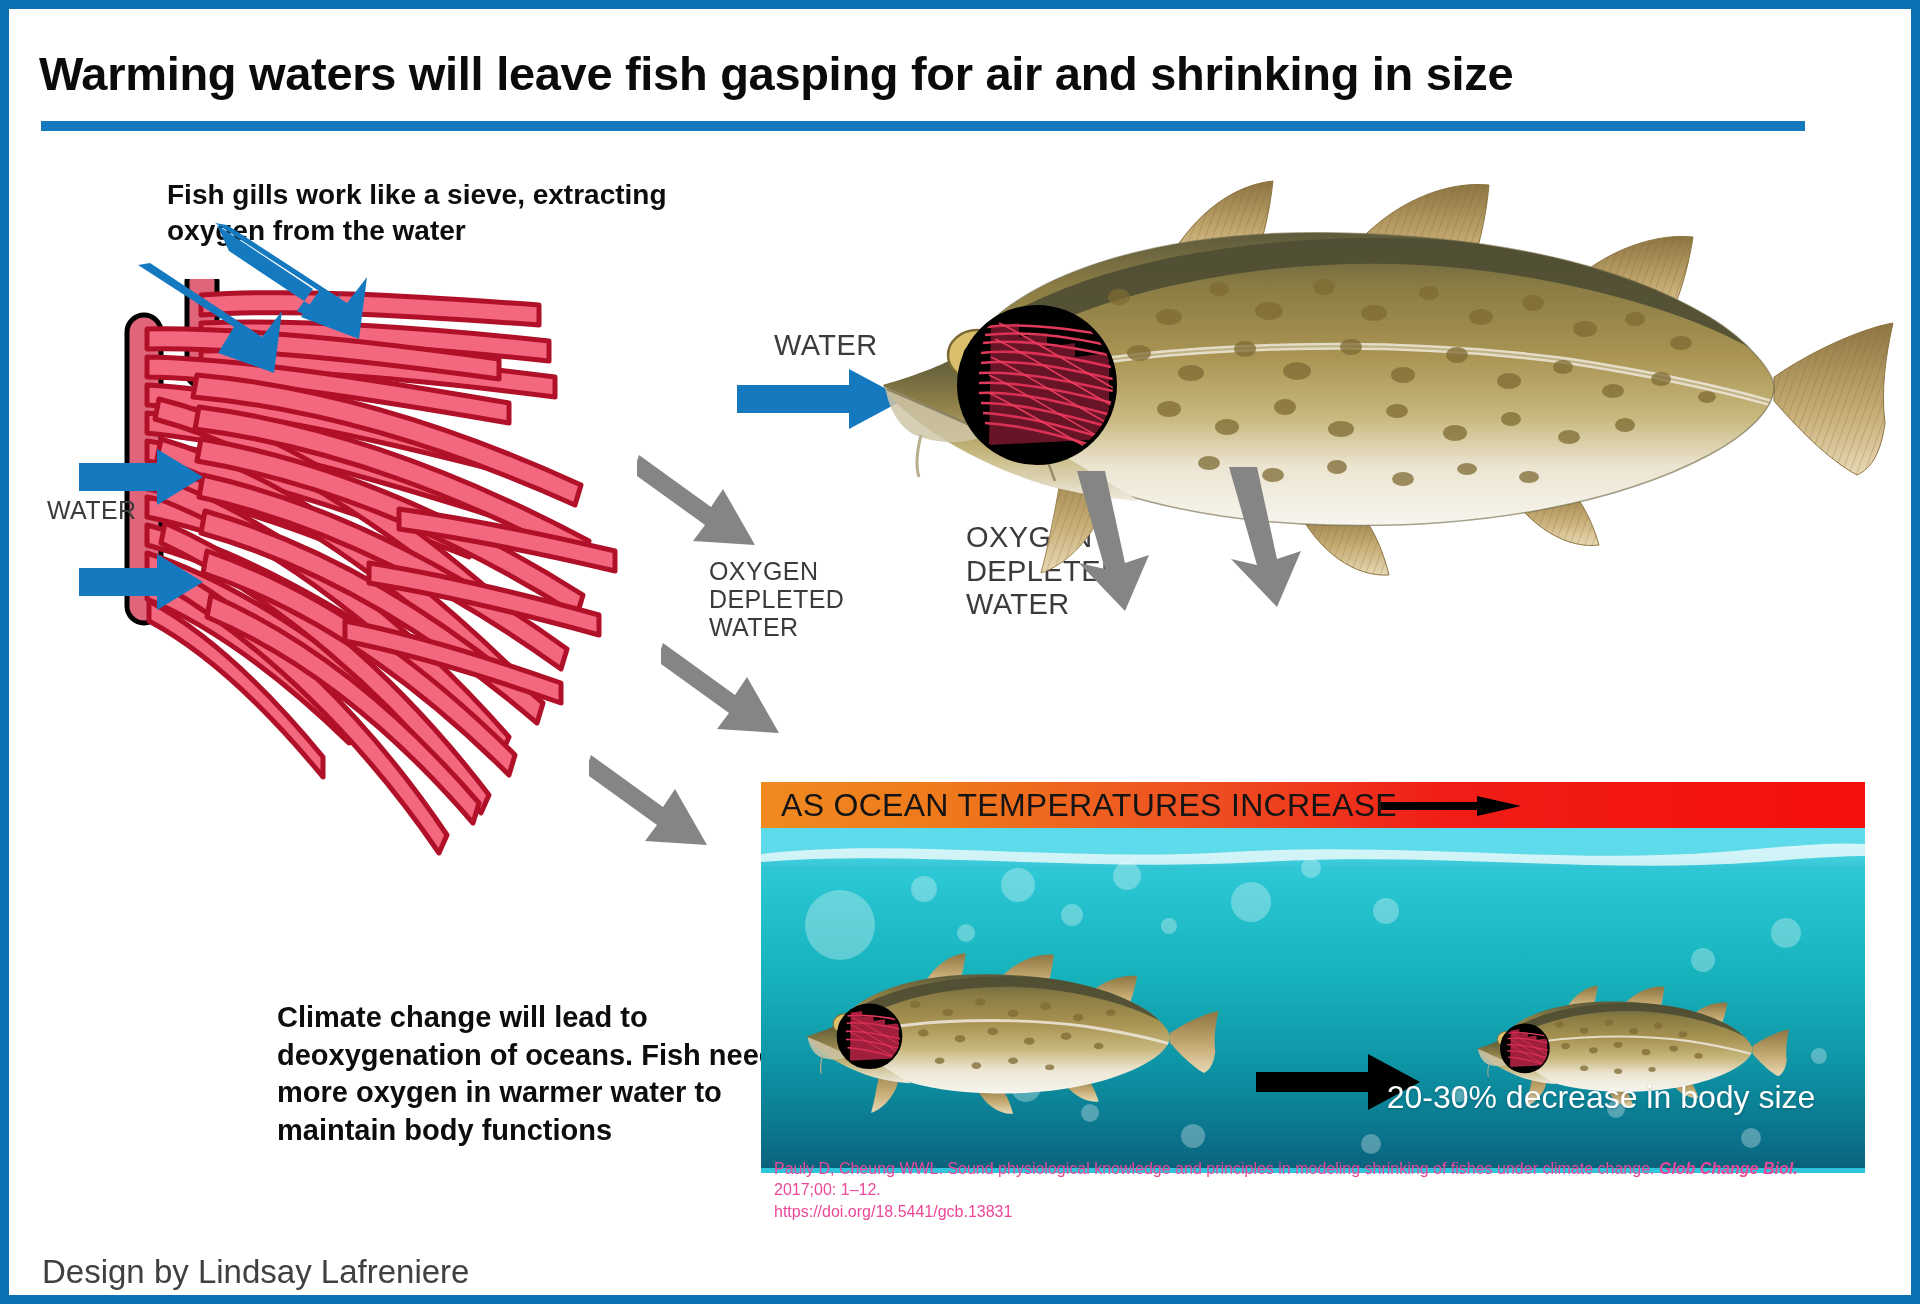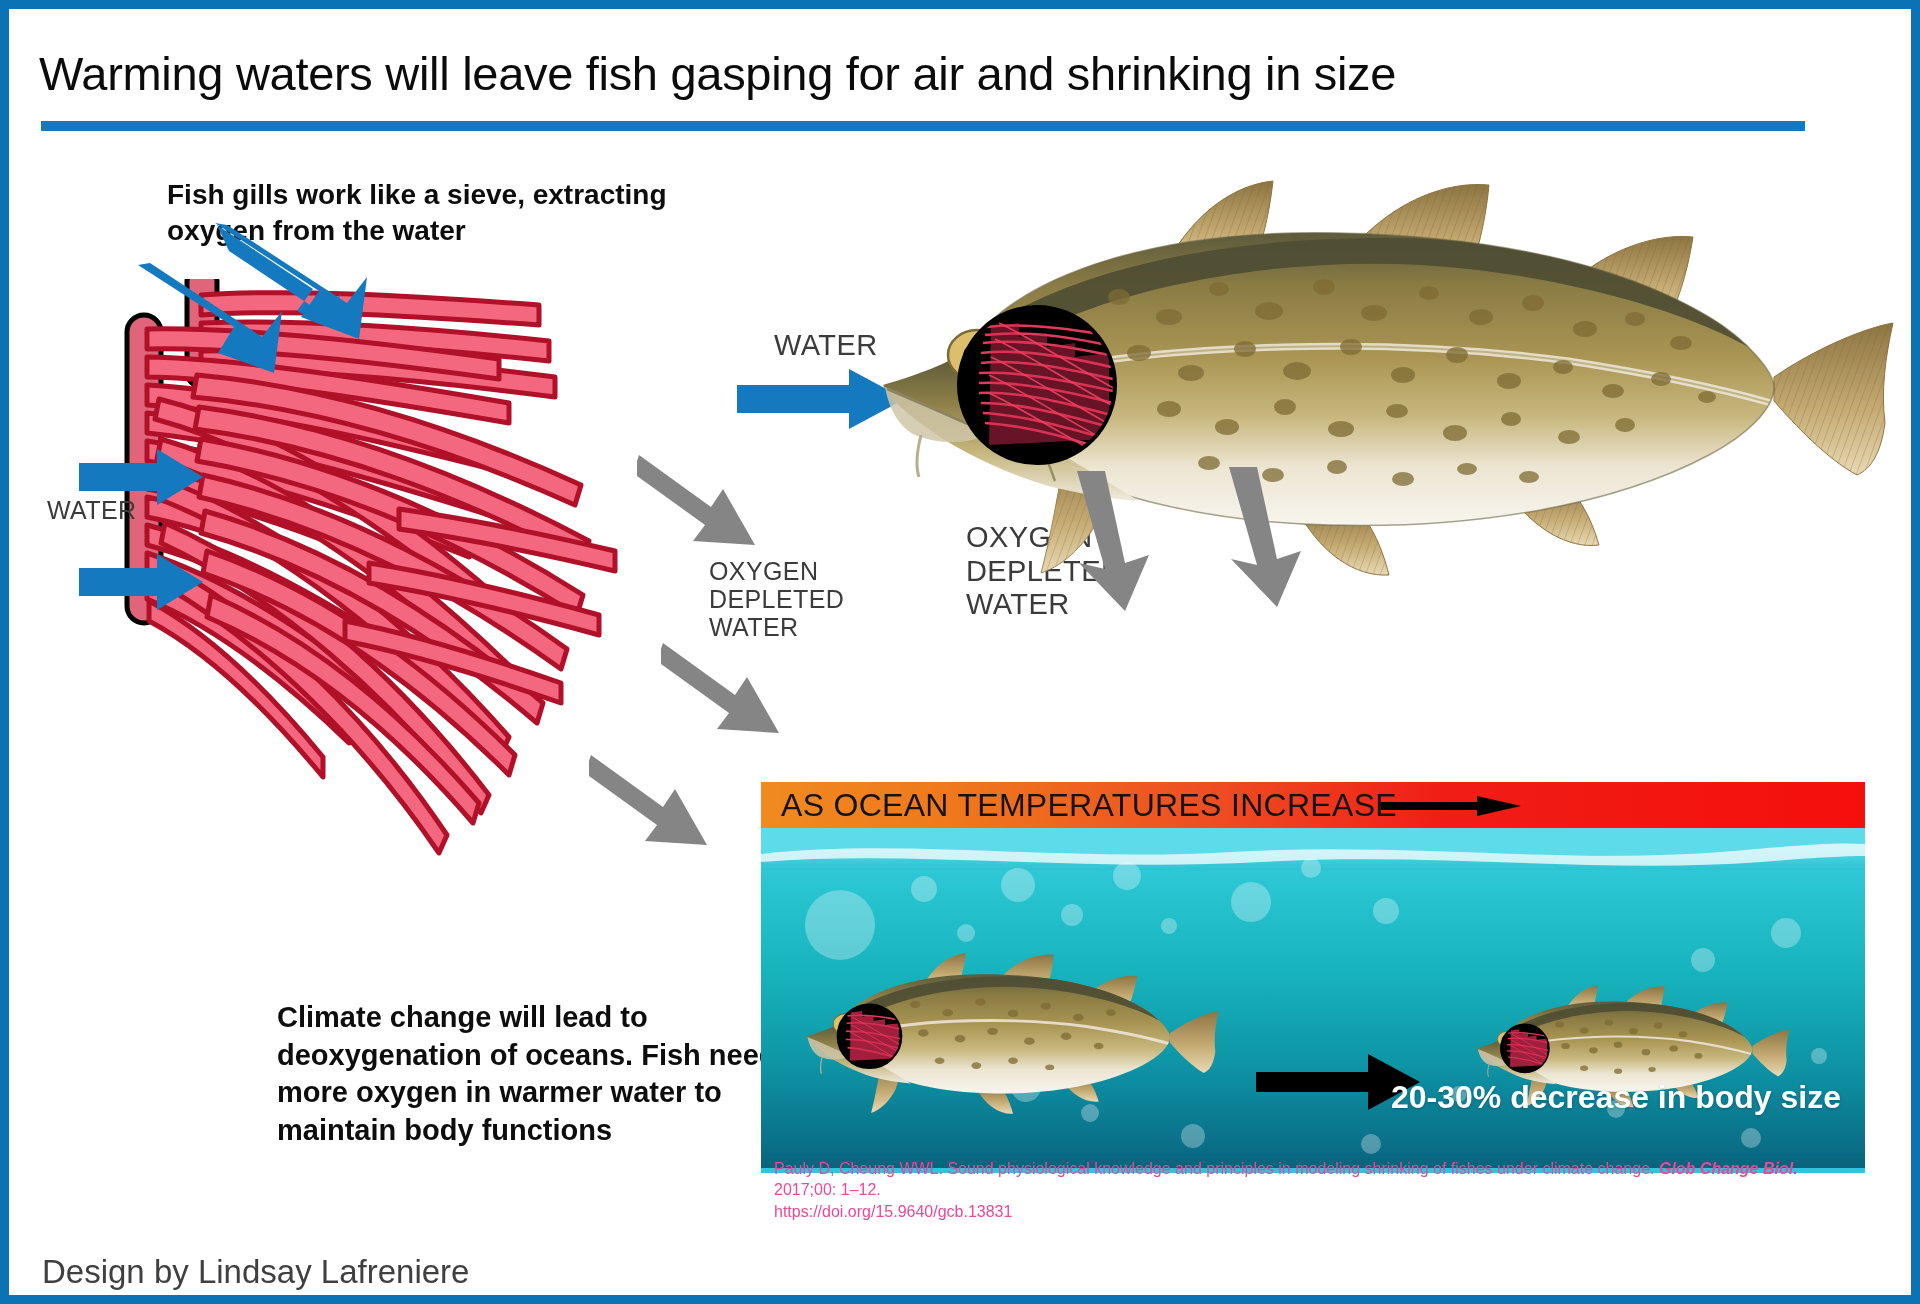--- a/index.html
+++ b/index.html
@@ -1,21 +1,21 @@
 <!DOCTYPE html>
 <html><head>
 <meta charset="utf-8">
 <style>
   html,body{margin:0;padding:0;background:#ffffff;}
   body{width:1920px;height:1304px;font-family:"Liberation Sans",sans-serif;overflow:hidden;}
   #root{position:relative;width:1920px;height:1304px;background:#ffffff;box-sizing:border-box;border:9px solid #0b72b5;}
   .abs{position:absolute;}
 
   
-  #title{left:30px;top:40px;width:1810px;font-size:47px;font-weight:normal;color:#0b0b0b;
+  #title{left:30px;top:40px;width:1810px;font-size:47px;font-weight:bold;color:#0b0b0b;
          letter-spacing:-0.3px;line-height:1.05;font-family:"Liberation Sans",sans-serif;}
   #title-rule{left:32px;top:112px;width:1764px;height:10px;background:#1479bf;}
 
   
   #note-gills{left:158px;top:168px;width:500px;font-size:28px;font-weight:bold;line-height:1.30;color:#0d0d0d;}
 
   
   .label{color:#3b3b3b;font-size:25px;line-height:1.12;letter-spacing:.4px;font-family:"Liberation Sans",sans-serif;}
 
   #lbl-water-left{left:38px;top:487px;}
@@ -44,22 +44,22 @@
      background:linear-gradient(90deg,#f08a20 0%,#ef7a1c 16%,#ee4b22 42%,#f01d16 62%,#f50f0b 100%);}
   #temp-banner-text{position:absolute;left:20px;top:5px;font-size:32px;color:#141414;letter-spacing:.3px;
      font-family:"Liberation Sans",sans-serif;white-space:nowrap;}
   #temp-arrow{position:absolute;left:620px;top:14px;width:140px;height:20px;}
   #sea{position:absolute;left:0;top:46px;width:100%;height:345px;
      background:linear-gradient(180deg,#3ecfe0 0%,#26c3cf 20%,#17b3bd 42%,#0e95a6 68%,#0a6f88 92%,#0a5f78 100%);}
   #surface-band{position:absolute;left:0;top:0;width:100%;height:42px;
      background:linear-gradient(180deg,#3fcfe2 0%,#56d9e8 45%,#2ec3d2 100%);}
   .bubble{position:absolute;border-radius:50%;background:rgba(255,255,255,.30);}
   #panel-bottom-edge{position:absolute;left:0;bottom:0;width:100%;height:5px;background:#2fc6dc;}
-  #decrease-text{position:absolute;left:600px;top:250px;width:480px;text-align:right;color:#ffffff;
-     font-size:32px;font-weight:bold;line-height:1.22;text-shadow:0 1px 3px rgba(0,0,0,.25);}
+  #decrease-text{position:absolute;left:600px;top:250px;width:480px;text-align:center;color:#ffffff;
+     font-size:32px;font-weight:normal;line-height:1.22;text-shadow:0 1px 3px rgba(0,0,0,.25);}
   #mid-arrow{position:absolute;left:495px;top:224px;width:165px;height:60px;}
 
   
   #citation{left:765px;top:1149px;width:1090px;font-size:16px;line-height:1.34;color:#ec4899;}
   #citation i{font-style:italic;font-weight:bold;}
 </style>
 </head>
 <body>
 
 <div id="root">
@@ -534,18 +534,18 @@
         </g>
       </svg>
 
       <div id="decrease-text">20-30% decrease in body size</div>
     </div>
     <div id="panel-bottom-edge"></div>
   </div>
 
   <div class="abs" id="citation">
     <span>Pauly D, Cheung WWL. Sound physiological knowledge and principles in modeling shrinking of fishes under climate change. </span><i>Glob Change Biol.</i><span> 2017;00: 1–12.</span><br>
-    <span>https://doi.org/15.9640/gcb.13831</span>
+    <span>https://doi.org/18.5441/gcb.13831</span>
   </div>
 
   <div class="abs" id="credit">Design by Lindsay Lafreniere</div>
 
 </div>
 
 </body></html>

